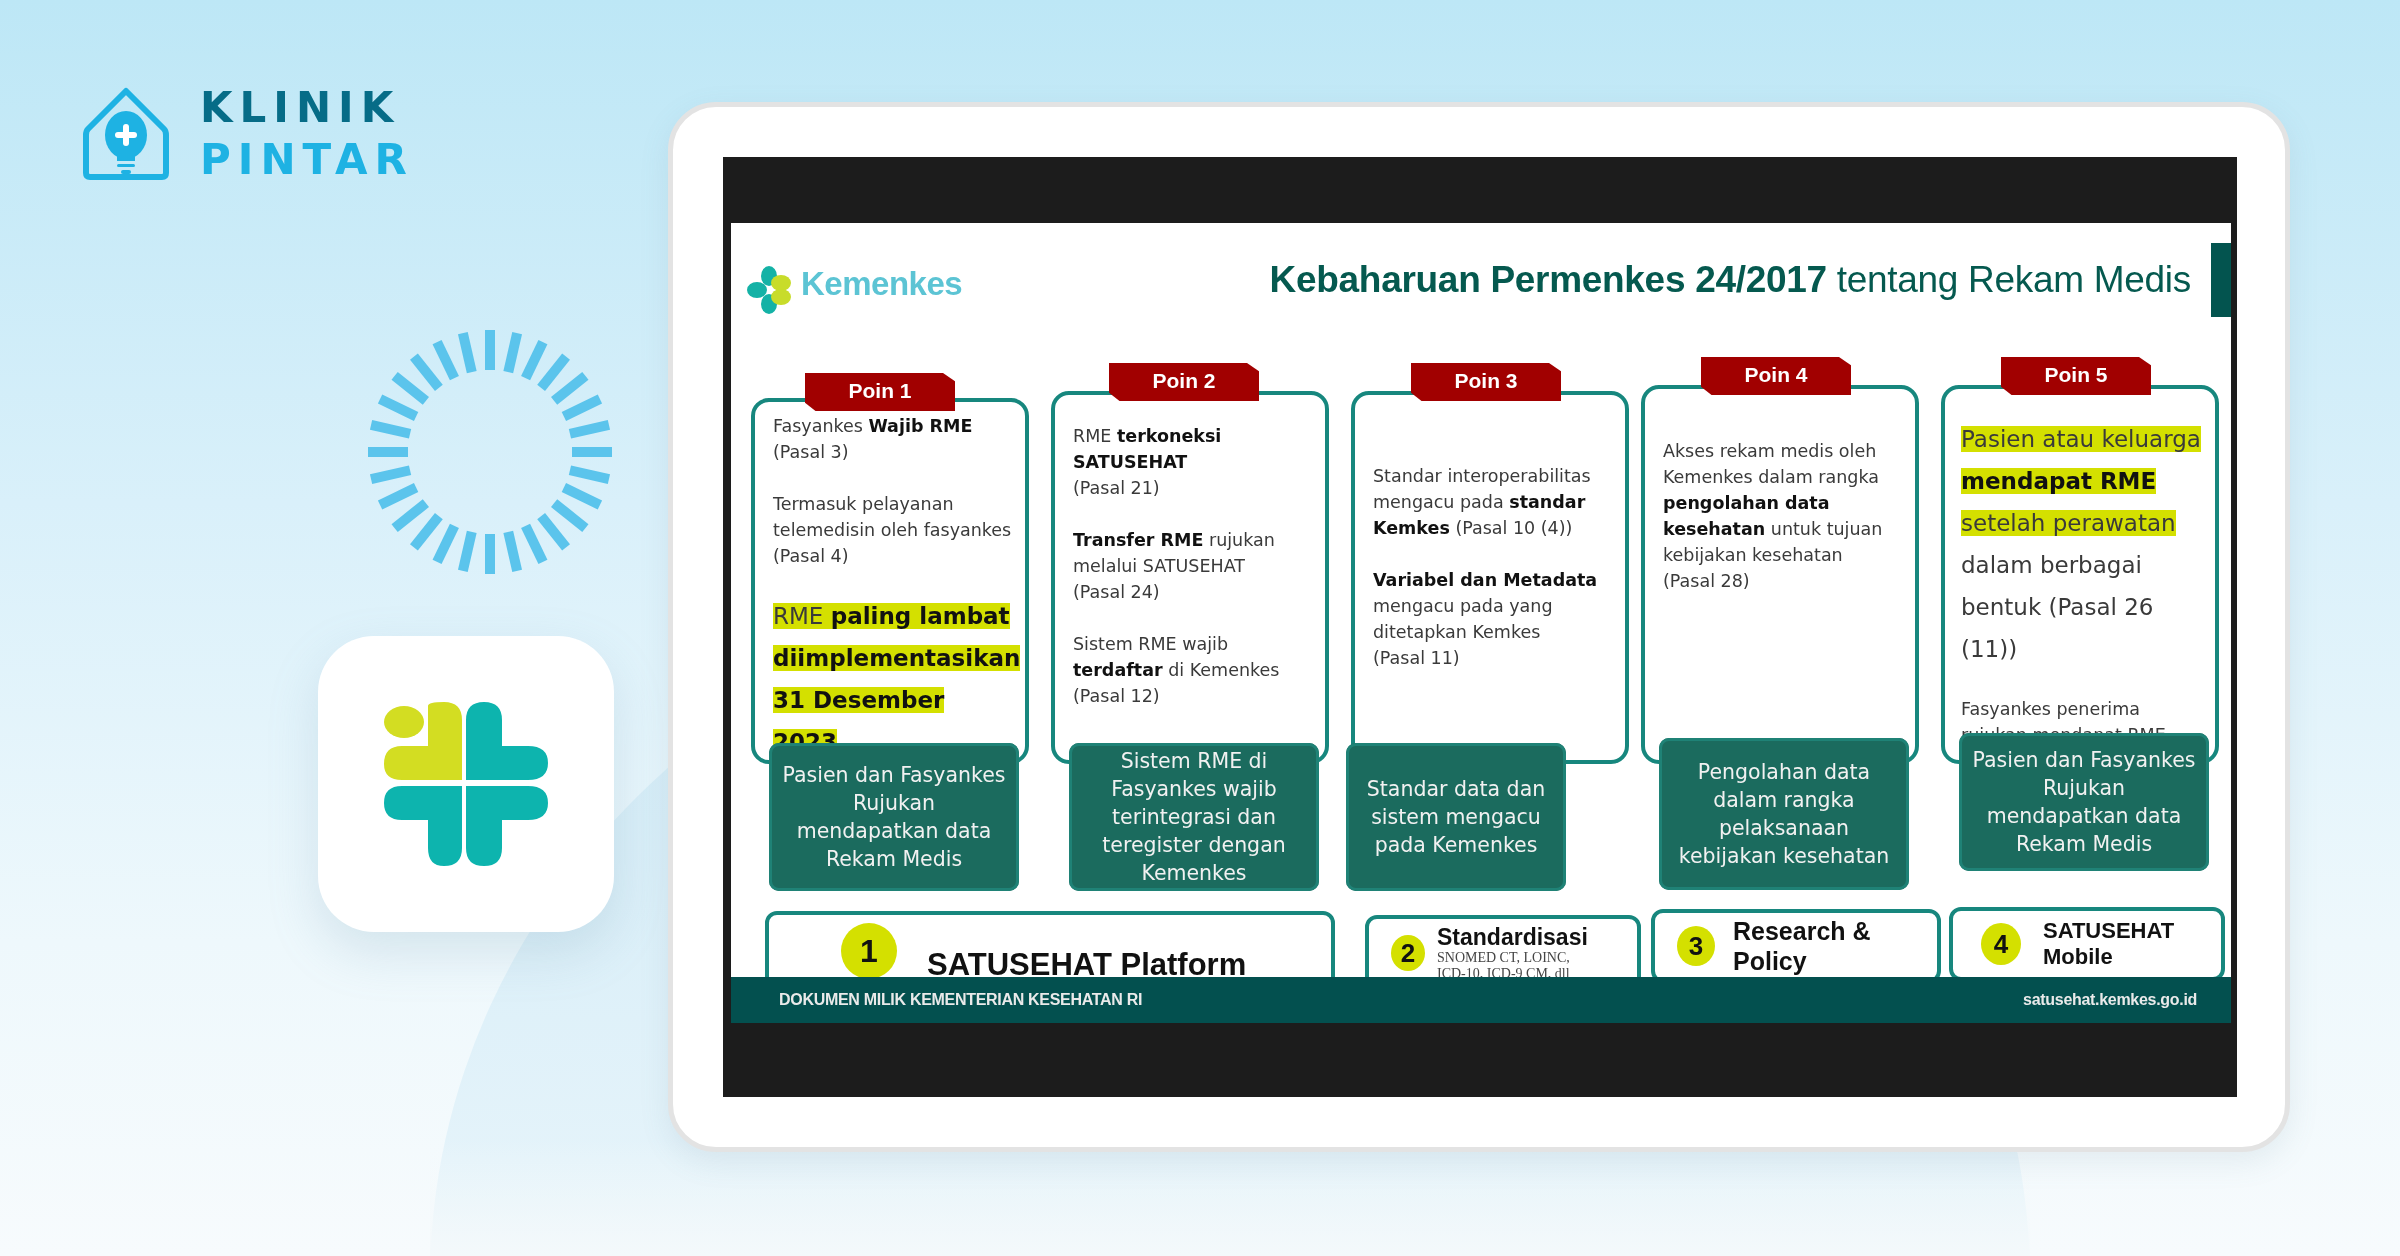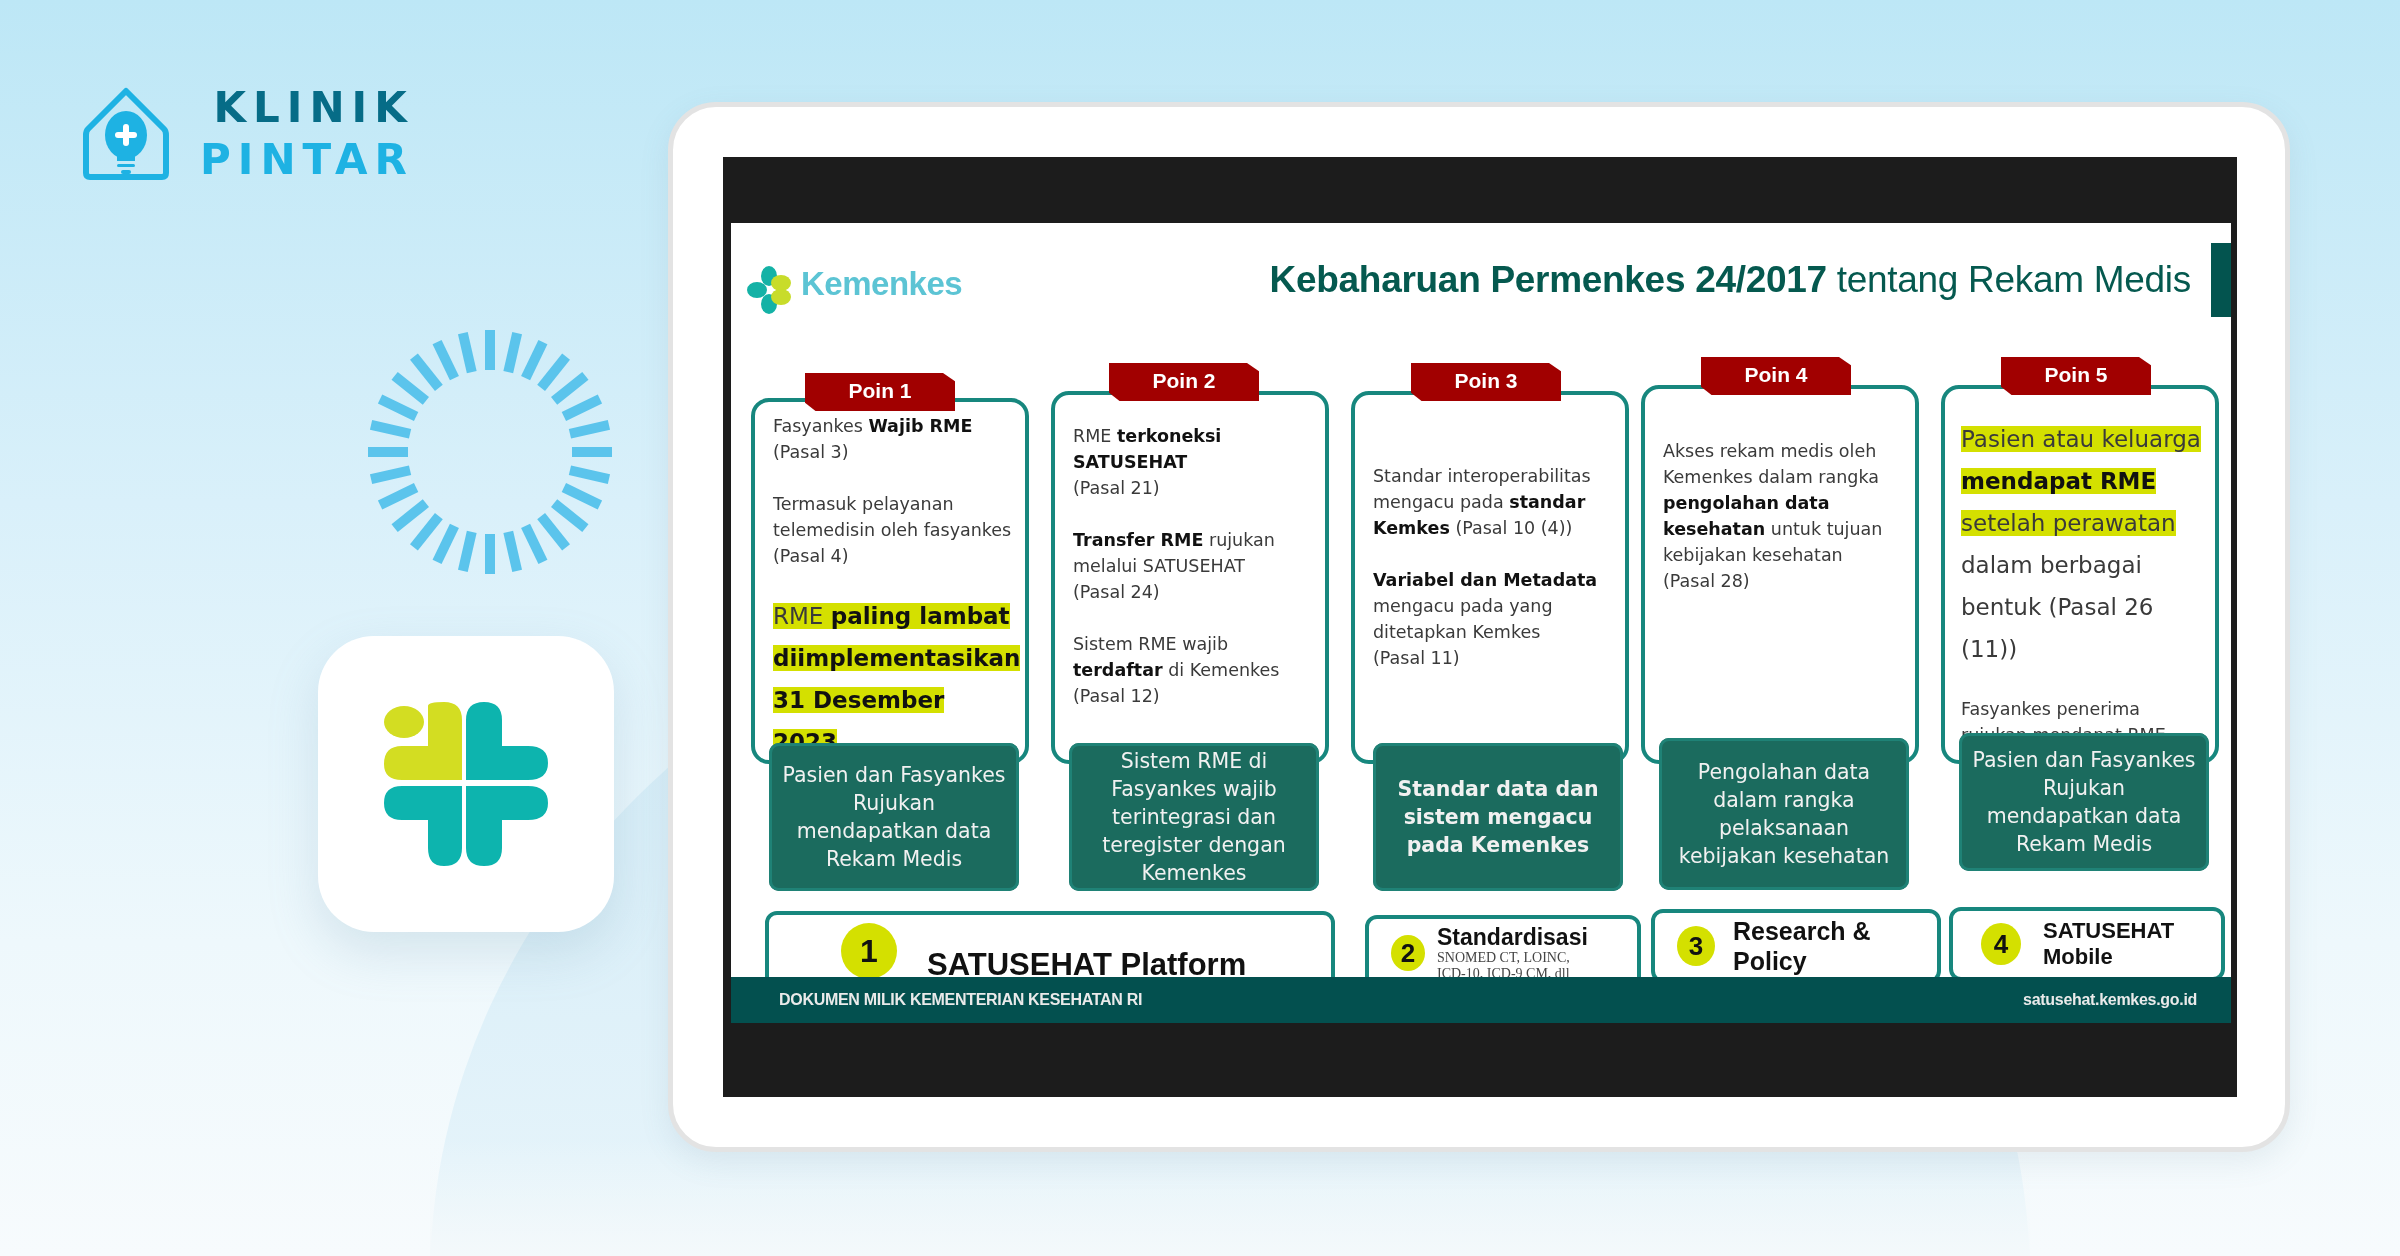--- a/index.html
+++ b/index.html
@@ -13,21 +13,21 @@
     position: absolute; left: 430px; top: 560px; width: 1600px; height: 1200px;
     border-radius: 50% 50% 0 0 / 60% 60% 0 0;
     background: linear-gradient(180deg, #cfeaf6 0%, #e4f3fa 50%, #f2f9fc 100%);
   }
   .bg-fade {
     position: absolute; left: 430px; top: 1140px; width: 1600px; height: 116px;
     background: linear-gradient(180deg, rgba(240,248,252,0) 0%, #f4f9fb 100%);
   }
 
   
-  .brand { position: absolute; left: 82px; top: 86px; display: flex; align-items: center; gap: 30px; text-align: right; }
+  .brand { position: absolute; left: 82px; top: 86px; display: flex; align-items: center; gap: 30px; }
   .brand-icon { width: 88px; height: 94px; }
   .brand-text { display: flex; flex-direction: column; gap: 8px; }
   .brand-line1, .brand-line2 {
     font-family: "DejaVu Sans", sans-serif; font-weight: bold; font-size: 42px;
     letter-spacing: 7px; line-height: 44px;
   }
   .brand-line1 { color: #066c87; }
   .brand-line2 { color: #1eb2e3; }
 
   
@@ -224,21 +224,21 @@
         <p><span>Sistem RME wajib </span><b>terdaftar</b><span> di Kemenkes</span><br><span>(Pasal 12)</span></p>
       </div>
       <div class="result-box" style="left:338px; top:520px; width:250px; height:148px;">Sistem RME di Fasyankes wajib terintegrasi dan teregister dengan Kemenkes</div>
 
       <div class="poin-card" style="left:620px; top:168px; width:278px; height:373px;"></div>
       <div class="poin-tag" style="left:680px; top:140px;">Poin 3</div>
       <div class="poin-body" style="left:642px; top:240px; width:245px;">
         <p><span>Standar interoperabilitas mengacu pada </span><b>standar Kemkes</b><span> (Pasal 10 (4))</span></p>
         <p><b>Variabel dan Metadata</b><span> mengacu pada yang ditetapkan Kemkes</span><br><span>(Pasal 11)</span></p>
       </div>
-      <div class="result-box" style="left:642px; top:520px; width:250px; height:148px;font-weight:bold;">Standar data dan sistem mengacu pada Kemenkes</div>
+      <div class="result-box" style="left:615px; top:520px; width:220px; height:148px;">Standar data dan sistem mengacu pada Kemenkes</div>
 
       <div class="poin-card" style="left:910px; top:162px; width:278px; height:379px;"></div>
       <div class="poin-tag" style="left:970px; top:134px;">Poin 4</div>
       <div class="poin-body" style="left:932px; top:215px; width:245px;">
         <p><span>Akses rekam medis oleh Kemenkes dalam rangka </span><b>pengolahan data kesehatan</b><span> untuk tujuan kebijakan kesehatan</span><br><span>(Pasal 28)</span></p>
       </div>
       <div class="result-box" style="left:928px; top:515px; width:250px; height:152px;">Pengolahan data dalam rangka pelaksanaan kebijakan kesehatan</div>
 
       <div class="poin-card" style="left:1210px; top:162px; width:278px; height:379px;"></div>
       <div class="poin-tag" style="left:1270px; top:134px;">Poin 5</div>

